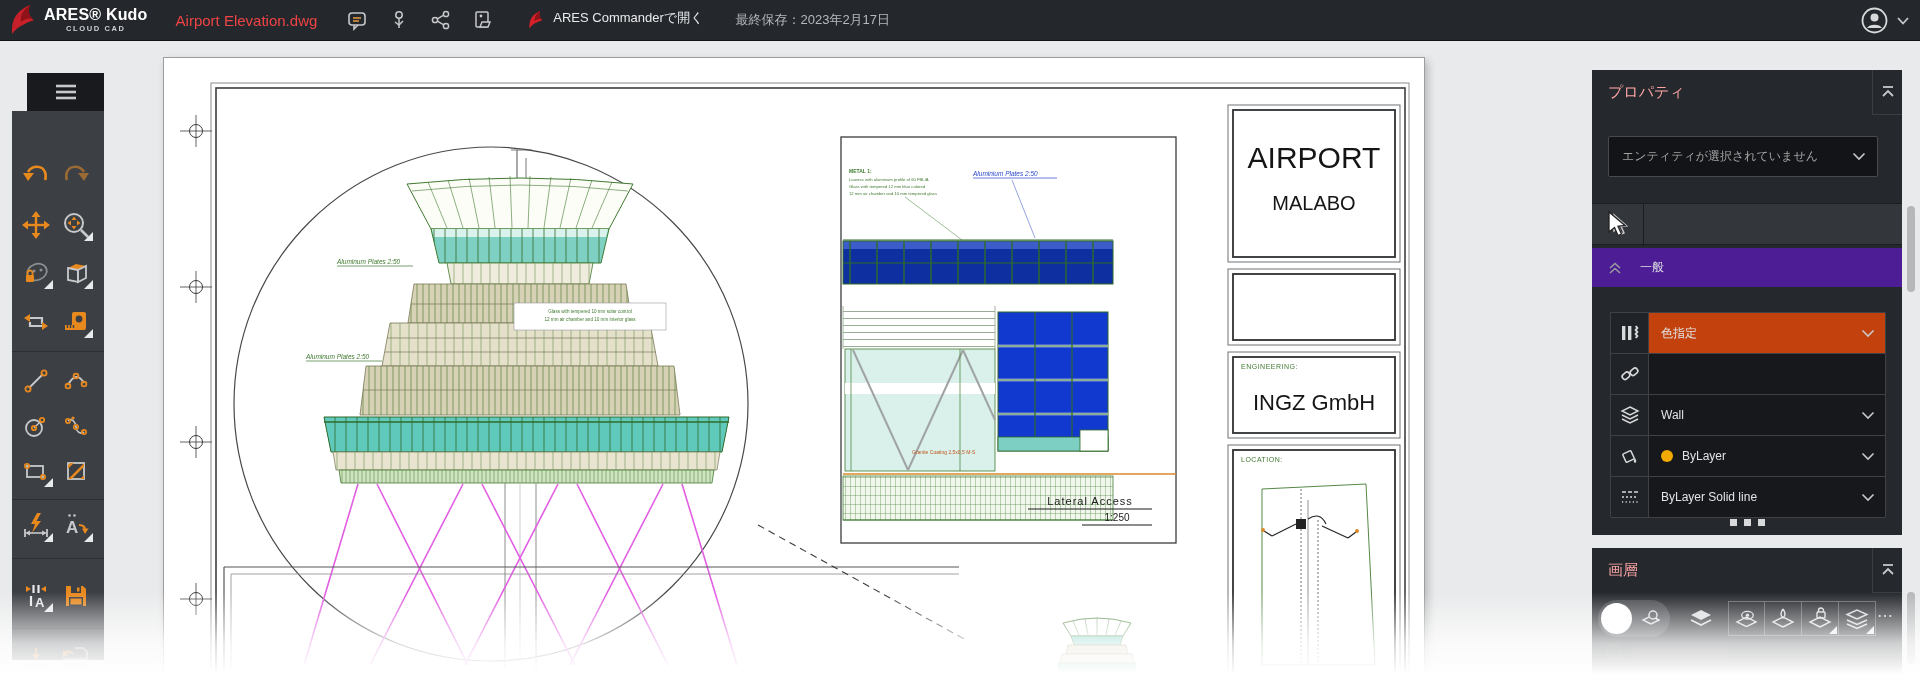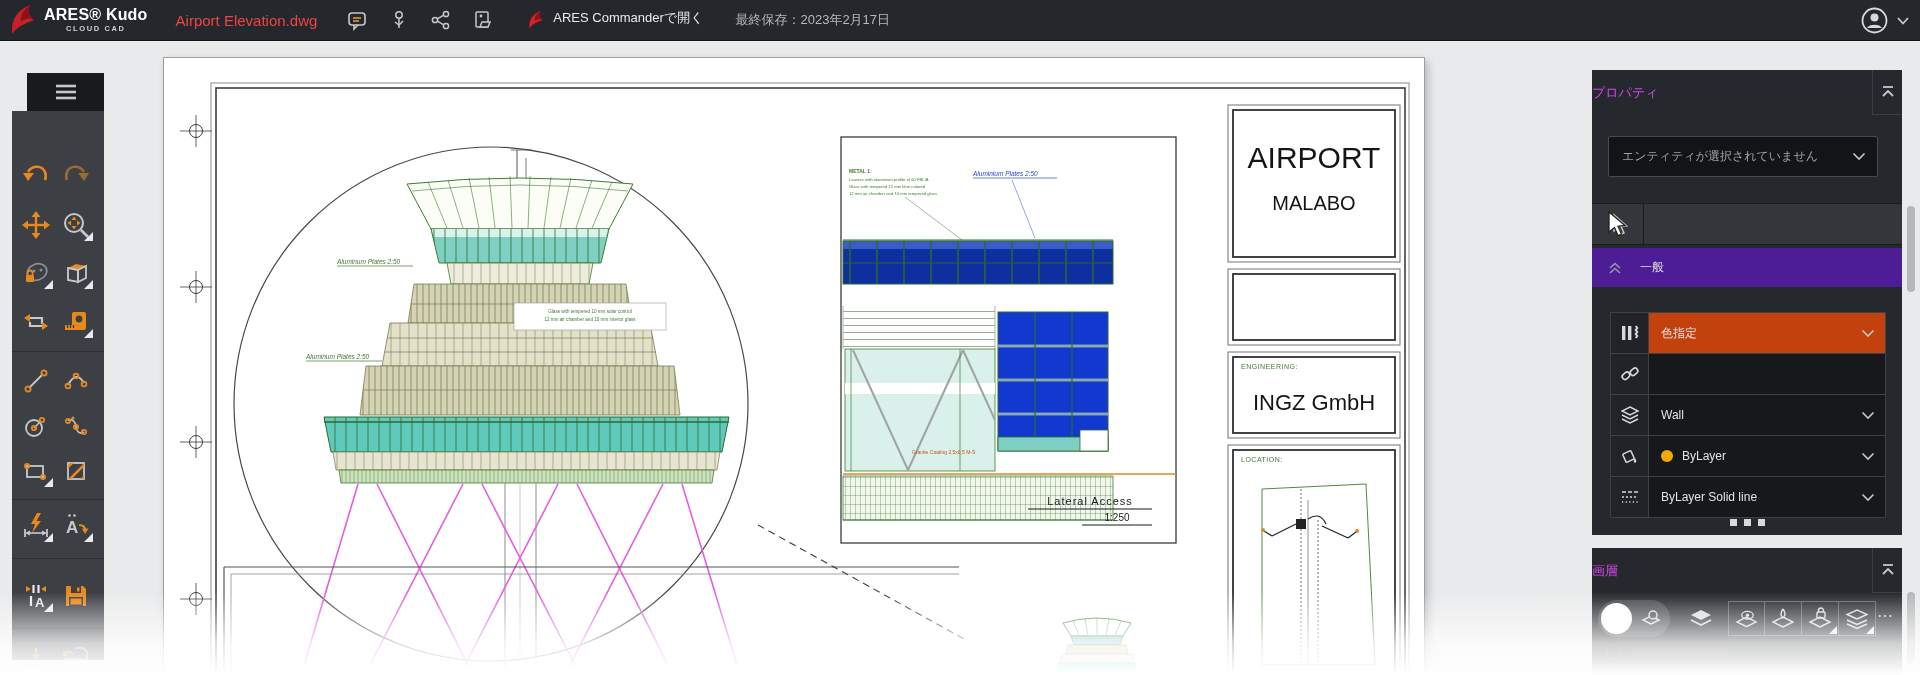--- a/index.html
+++ b/index.html
@@ -30,21 +30,21 @@
   .tdiv{position:absolute;left:0;width:92px;height:1px;background:#2c2f34;}
 
   
   .canvas{position:absolute;left:0;top:41px;width:1920px;height:634px;background:#e9eaeb;}
   .paper{position:absolute;left:163px;top:16px;width:1262px;height:618px;background:#fff;border:1px solid #9c9ea0;box-shadow:3px 4px 8px rgba(0,0,0,.22);}
   .paper svg{position:absolute;left:-1px;top:-1px;}
 
   
   .panel{position:absolute;left:1592px;width:310px;background:#25282c;z-index:30;color:#e2e3e5;}
   .panel-head{position:relative;height:45px;display:flex;align-items:center;}
-  .panel-title{font-size:13px;color:#d946ef;}
+  .panel-title{font-size:15px;margin-left:16px;color:#fca5a5;}
   .collapse-btn{position:absolute;right:0;top:0;width:30px;height:45px;background:#25282c;border:none;border-left:1px solid #3a3d41;border-bottom:1px solid #3a3d41;display:flex;align-items:center;justify-content:center;cursor:pointer;}
   .props{top:70px;height:465px;}
   .sel-drop{position:absolute;left:16px;top:66px;width:270px;height:41px;background:#121417;border:1px solid #474a4f;border-radius:2px;display:flex;align-items:center;cursor:pointer;}
   .sel-drop span{font-size:12px;color:#a3a3a3;margin-left:13px;flex:1;}
   .sel-drop svg{margin-right:11px;}
   .tabstrip{position:absolute;left:0;top:133px;width:310px;height:42px;background:#33363b;border-top:1px solid #1b1d20;border-bottom:1px solid #1b1d20;}
   .tabcell{position:absolute;left:6px;top:0;width:46px;height:42px;border-right:1px solid #1b1d20;display:flex;align-items:center;justify-content:center;cursor:pointer;}
   .gen-head{position:absolute;left:0;top:178px;width:310px;height:39px;background:#4c1d95;display:flex;align-items:center;cursor:pointer;}
   .gen-head .chev2{margin-left:16px;}
   .gen-head span{font-size:12px;margin-left:18px;color:#e0e1e3;}

